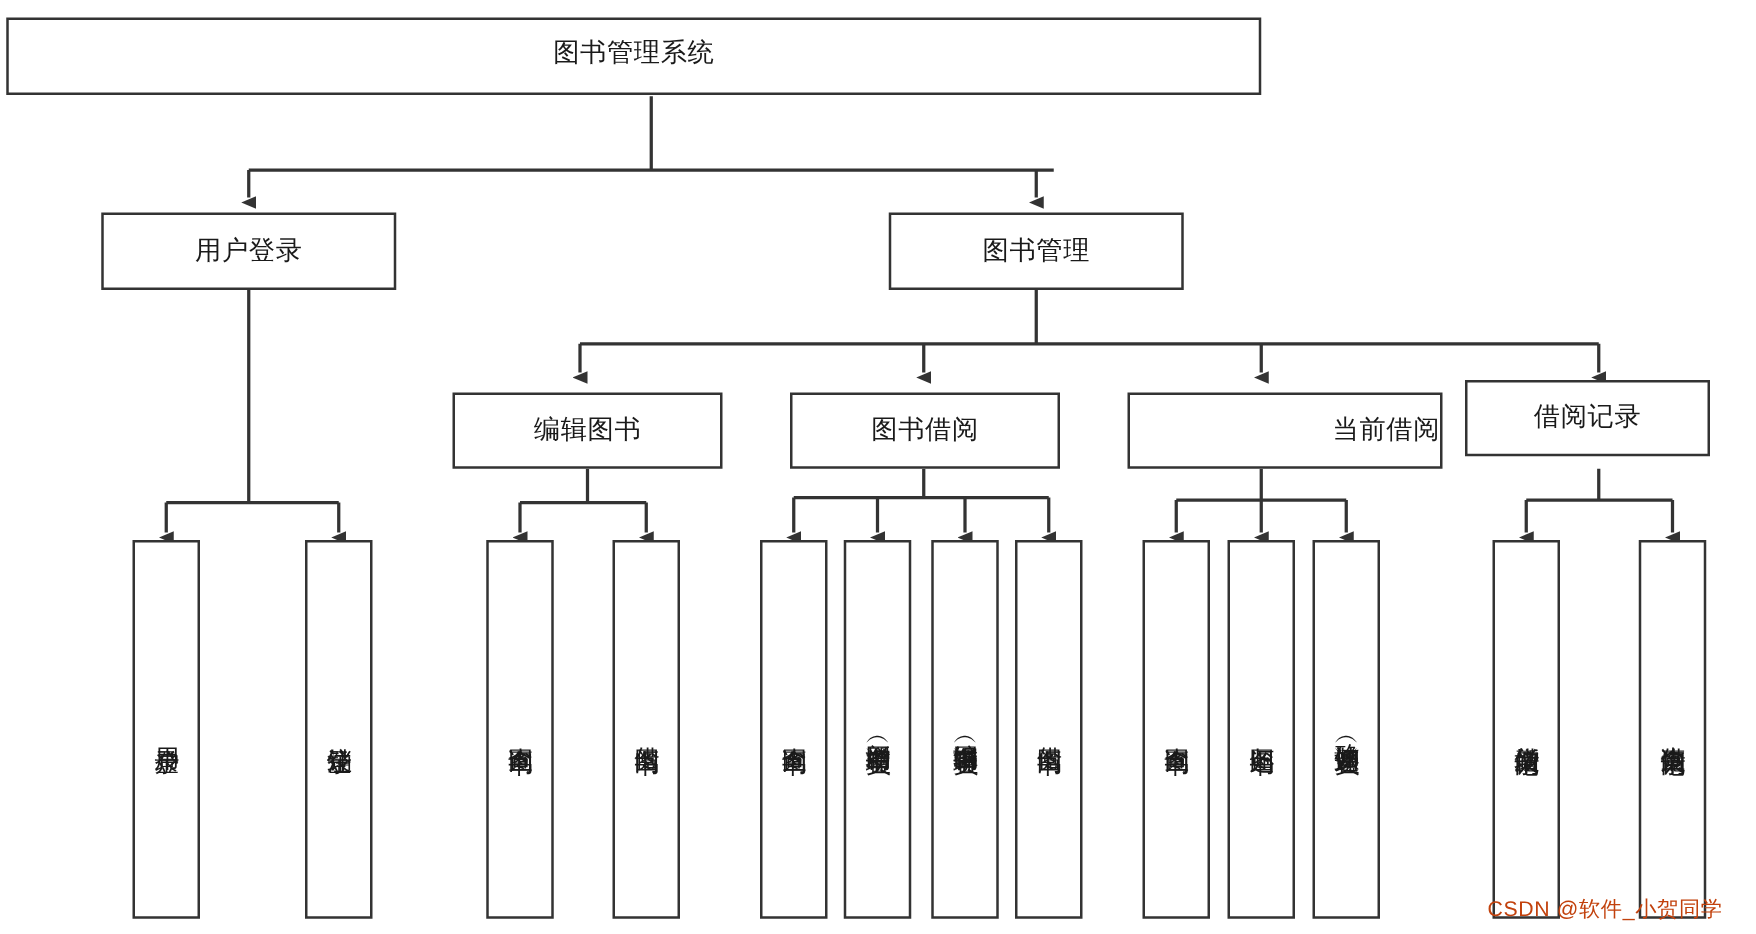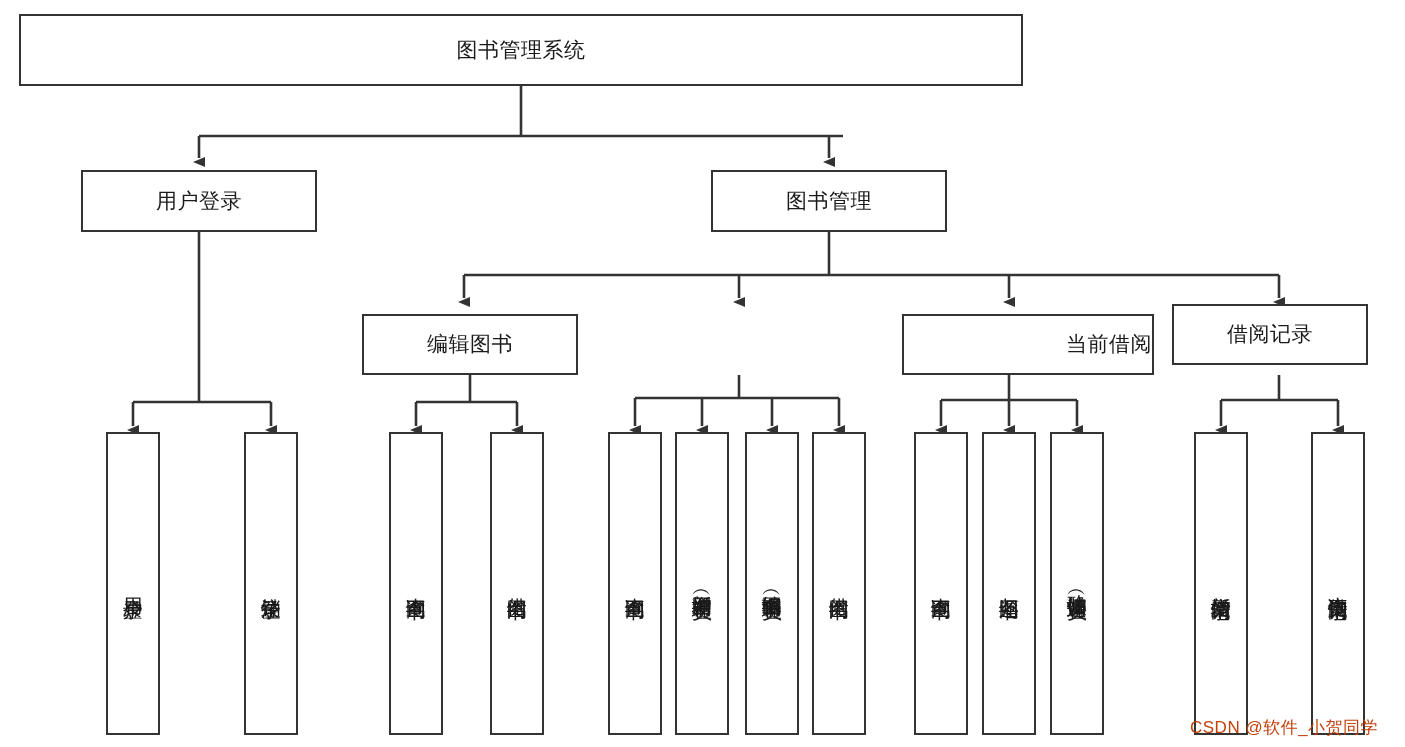--- a/index.html
+++ b/index.html
@@ -112,36 +112,39 @@
       <path d="M1009,400 L1009,426" marker-end="url(#arrow)"></path>
       <path d="M1077,400 L1077,426" marker-end="url(#arrow)"></path>
 
       <path d="M1279,375 L1279,400"></path>
       <path d="M1221,400 L1338,400"></path>
       <path d="M1221,400 L1221,426" marker-end="url(#arrow)"></path>
       <path d="M1338,400 L1338,426" marker-end="url(#arrow)"></path>
     </g>
   </svg>
 
-  <div class="node" style="left:19px; top:14px; width:1004px; height:72px;">
+  <div class="node" style="left:5px; top:14px; width:1004px; height:62px;font-family:Liberation Mono, monospace;">
     <span class="node-label">图书管理系统</span>
   </div>
 
   <div class="node" style="left:81px; top:170px; width:236px; height:62px;">
     <span class="node-label">用户登录</span>
   </div>
 
   <div class="node" style="left:711px; top:170px; width:236px; height:62px;">
     <span class="node-label">图书管理</span>
   </div>
 
   <div class="node" style="left:362px; top:314px; width:216px; height:61px;">
     <span class="node-label">编辑图书</span>
   </div>
 
+  <div class="node" style="left:632px; top:314px; width:216px; height:61px;">
+    <span class="node-label">图书借阅</span>
+  </div>
 
   <div class="node" style="left:902px; top:314px; width:252px; height:61px;justify-content:flex-end;">
     <span class="node-label">当前借阅</span>
   </div>
 
   <div class="node" style="left:1172px; top:304px; width:196px; height:61px;">
     <span class="node-label">借阅记录</span>
   </div>
 
   <div class="node node-leaf" style="left:106px; top:432px; width:54px; height:303px;">

